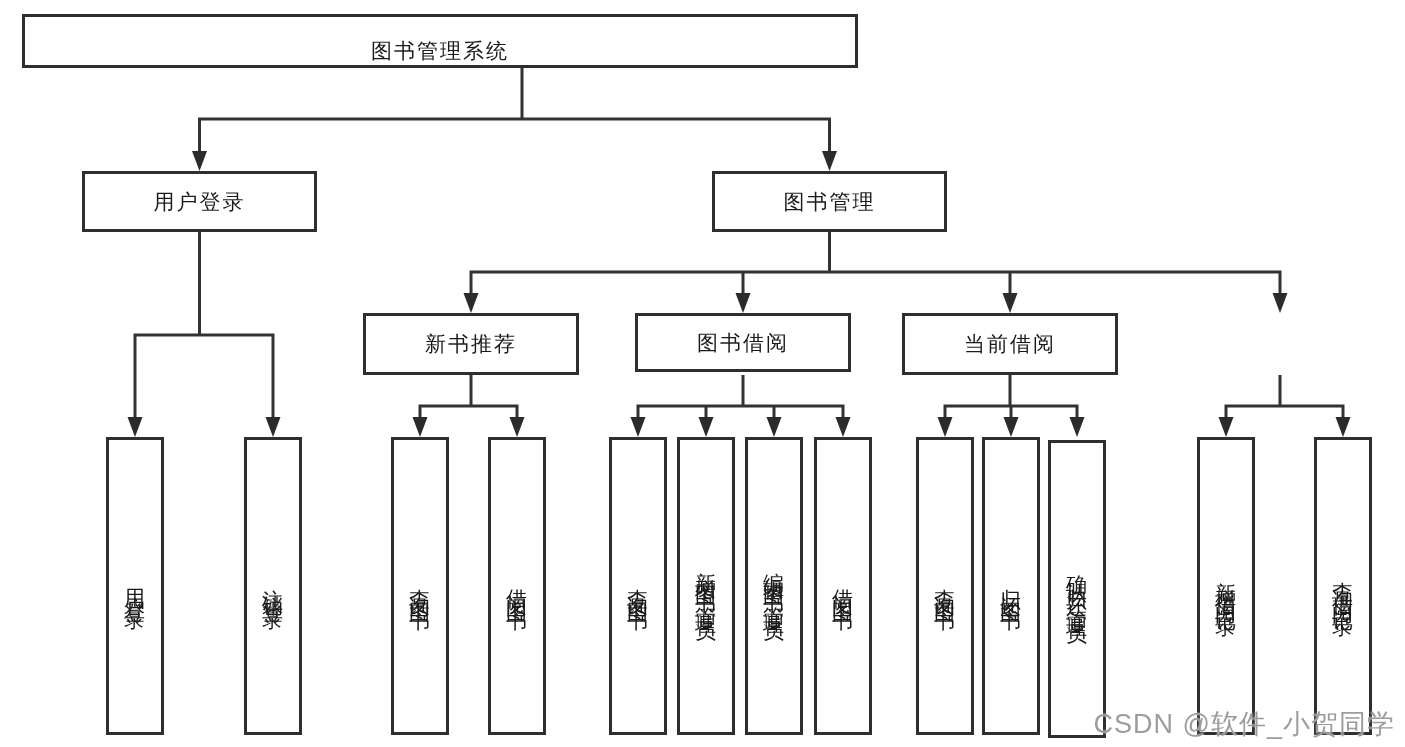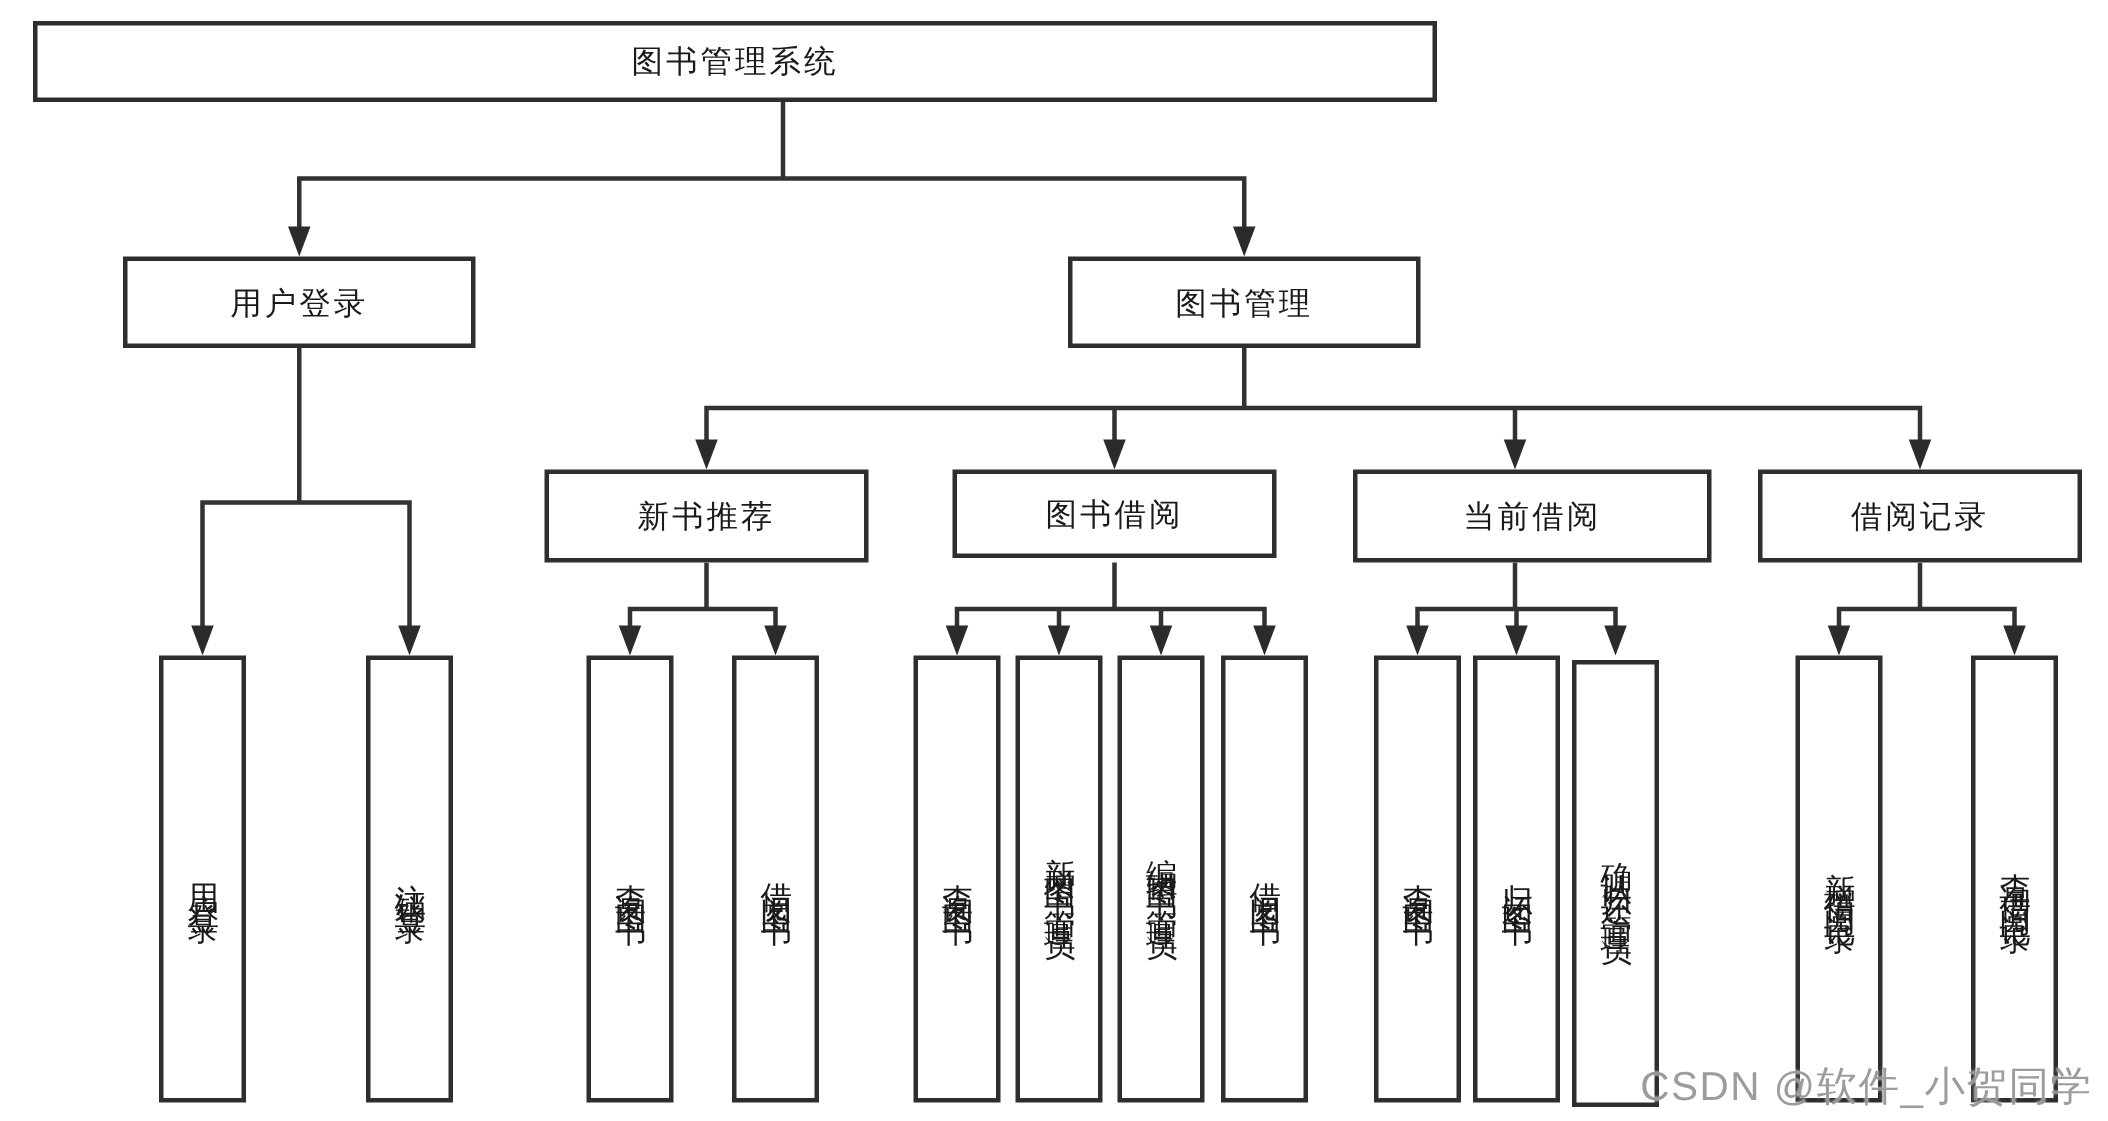--- a/index.html
+++ b/index.html
@@ -94,42 +94,39 @@
       <polygon points="766.5,417 781.5,417 774,437"></polygon>
       <polygon points="835.5,417 850.5,417 843,437"></polygon>
       <polygon points="937.5,417 952.5,417 945,437"></polygon>
       <polygon points="1003.5,417 1018.5,417 1011,437"></polygon>
       <polygon points="1069.5,417 1084.5,417 1077,437"></polygon>
       <polygon points="1218.5,417 1233.5,417 1226,437"></polygon>
       <polygon points="1335.5,417 1350.5,417 1343,437"></polygon>
     </g>
   </svg>
 
-  <div class="node h" style="left:22px; top:14px; width:936px; height:54px;">
+  <div class="node h" style="left:22px; top:14px; width:836px; height:54px;align-items:flex-end;">
     <span>图书管理系统</span>
   </div>
 
   <div class="node h" style="left:82px; top:171px; width:235px; height:61px;">
     <span>用户登录</span>
   </div>
   <div class="node h" style="left:712px; top:171px; width:235px; height:61px;">
     <span>图书管理</span>
   </div>
 
   <div class="node h" style="left:363px; top:313px; width:216px; height:62px;">
     <span>新书推荐</span>
   </div>
   <div class="node h" style="left:635px; top:313px; width:216px; height:59px;">
     <span>图书借阅</span>
   </div>
-  <div class="node h" style="left:902px; top:313px; width:239px; height:62px;">
+  <div class="node h" style="left:902px; top:313px; width:216px; height:62px;">
     <span>当前借阅</span>
-  </div>
-  <div class="node h" style="left:1172px; top:313px; width:216px; height:62px;">
-    <span>借阅记录</span>
   </div>
 
   <div class="node v" style="left:106px; top:437px; width:58px; height:298px;">
     <span>用户登录</span>
   </div>
   <div class="node v" style="left:244px; top:437px; width:58px; height:298px;">
     <span>注销登录</span>
   </div>
 
   <div class="node v" style="left:391px; top:437px; width:58px; height:298px;">

